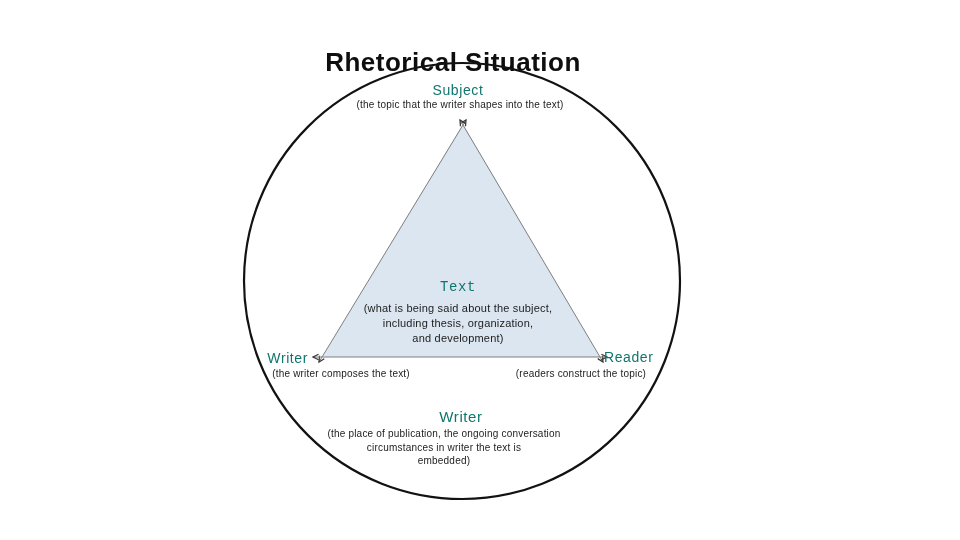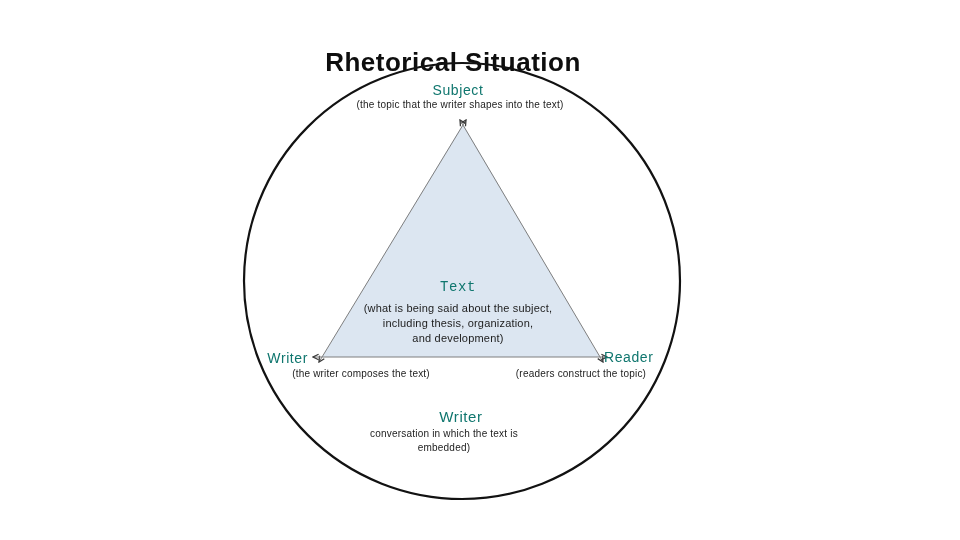--- a/index.html
+++ b/index.html
@@ -42,21 +42,21 @@
   }
   .desc div { white-space: nowrap; }
 
   .subject-label { top: 82px;  left: 458px; transform: translateX(-50%); }
   .subject-desc  { top: 99px;  left: 460px; transform: translateX(-50%); }
 
   .text-label    { top: 279px; left: 458px; transform: translateX(-50%); font-family: Liberation Mono, monospace; }
   .text-desc     { top: 301px; left: 458px; transform: translateX(-50%); font-size: 11px; line-height: 15px; }
 
   .writer-label  { top: 350px; left: 308px; transform: translateX(-100%); }
-  .writer-desc   { top: 368px; left: 361px; transform: translateX(-50%); }
+  .writer-desc   { top: 368px; left: 341px; transform: translateX(-50%); }
 
   .reader-label  { top: 349px; left: 604px; }
   .reader-desc   { top: 368px; left: 581px; transform: translateX(-50%); }
 
   .context-label { top: 408px; left: 461px; transform: translateX(-50%); font-size: 15px; }
   .context-desc  { top: 427px; left: 444px; transform: translateX(-50%); line-height: 13.5px; }
 </style>
 </head>
 <body>
 
@@ -93,17 +93,18 @@
   </div>
 
   <div class="node-label writer-label">Writer</div>
   <div class="desc writer-desc">(the writer composes the text)</div>
 
   <div class="node-label reader-label">Reader</div>
   <div class="desc reader-desc">(readers construct the topic)</div>
 
   <div class="node-label context-label">Writer</div>
   <div class="desc context-desc">
-    <div>conversation in which the text is</div>
+    <div>(the place of publication, the ongoing conversation</div>
+    <div>circumstances in writer the text is</div>
     <div>embedded)</div>
   </div>
 
 </div>
 
 </body></html>

